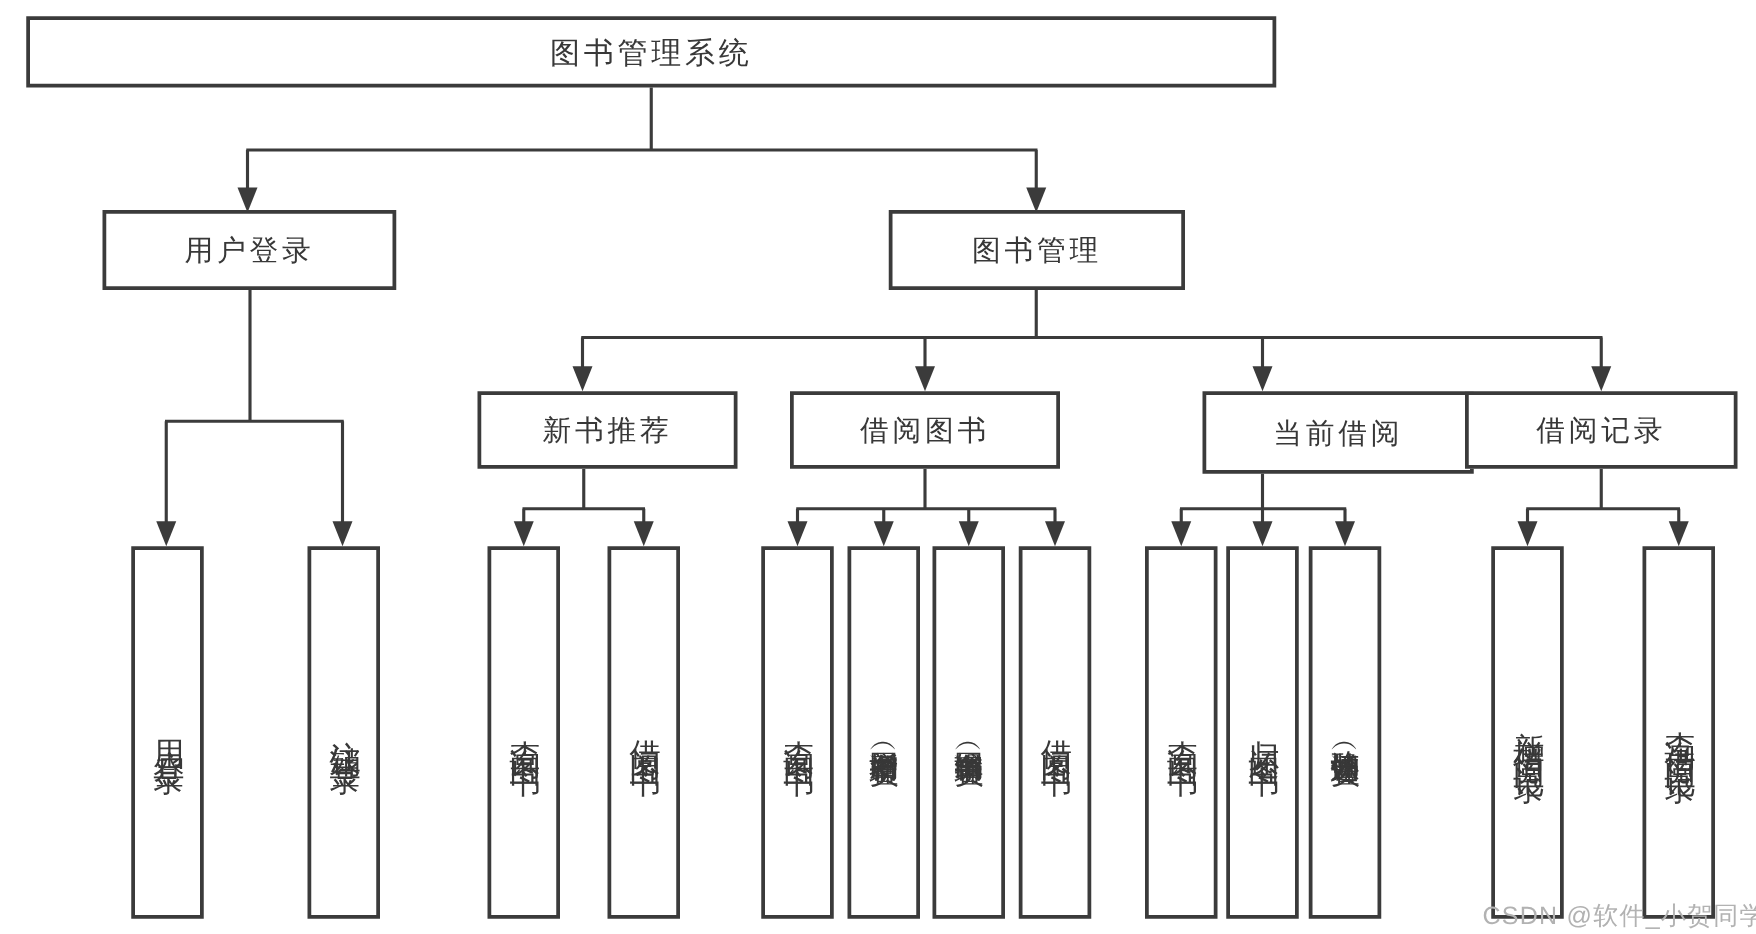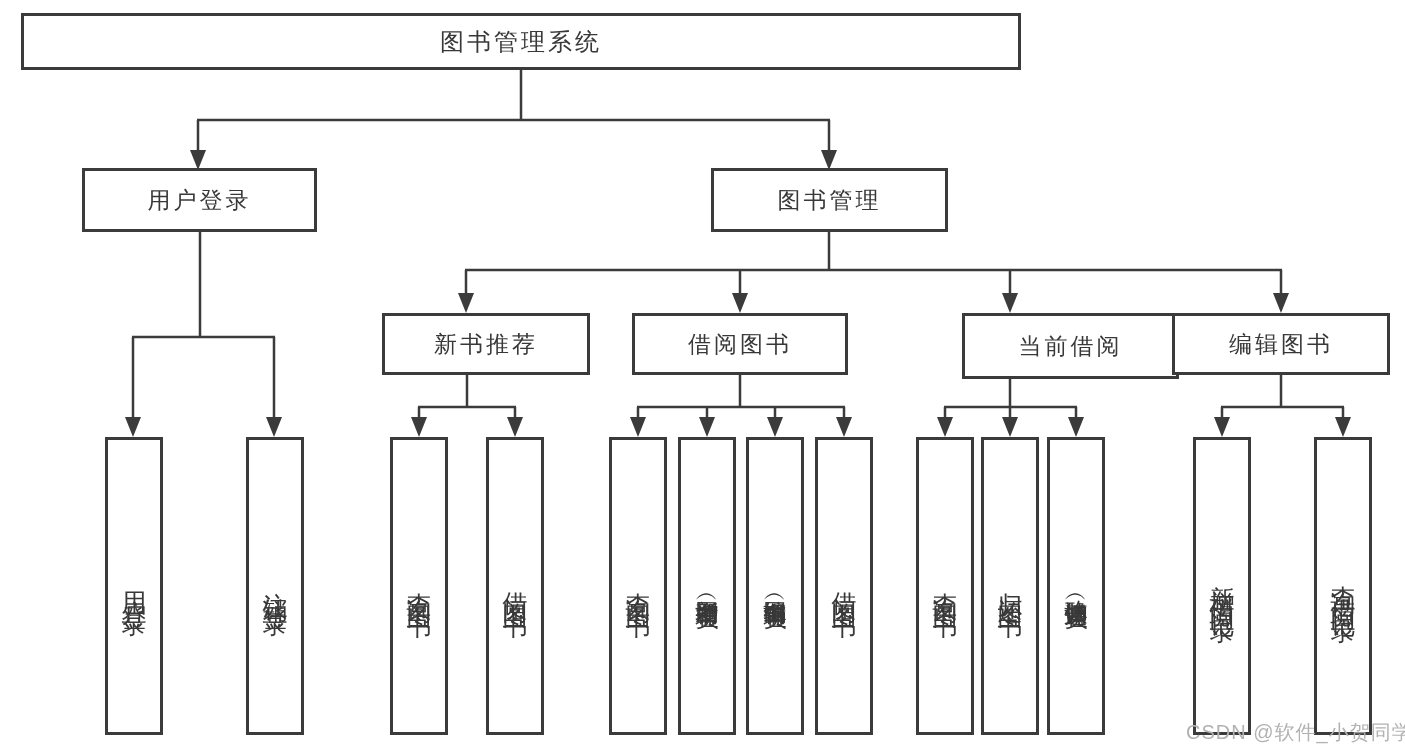--- a/index.html
+++ b/index.html
@@ -149,21 +149,21 @@
   <div class="box" style="left:363px; top:313px; width:208px; height:62px;margin-left:19px;">
     <span class="hlabel">新书推荐</span>
   </div>
   <div class="box" style="left:632px; top:313px; width:216px; height:62px;">
     <span class="hlabel">借阅图书</span>
   </div>
   <div class="box" style="left:950px; top:313px; width:217px; height:66px;margin-left:12px;">
     <span class="hlabel">当前借阅</span>
   </div>
   <div class="box" style="left:1172px; top:313px; width:218px; height:62px;">
-    <span class="hlabel">编辑图书</span>
+    <span class="hlabel">借阅记录</span>
   </div>
 
   <div class="box leaf" style="left:105px;">
     <span class="vtext">用户登录</span>
   </div>
   <div class="box leaf" style="left:246px;">
     <span class="vtext">注销登录</span>
   </div>
   <div class="box leaf" style="left:390px;">
     <span class="vtext">查询图书</span>

